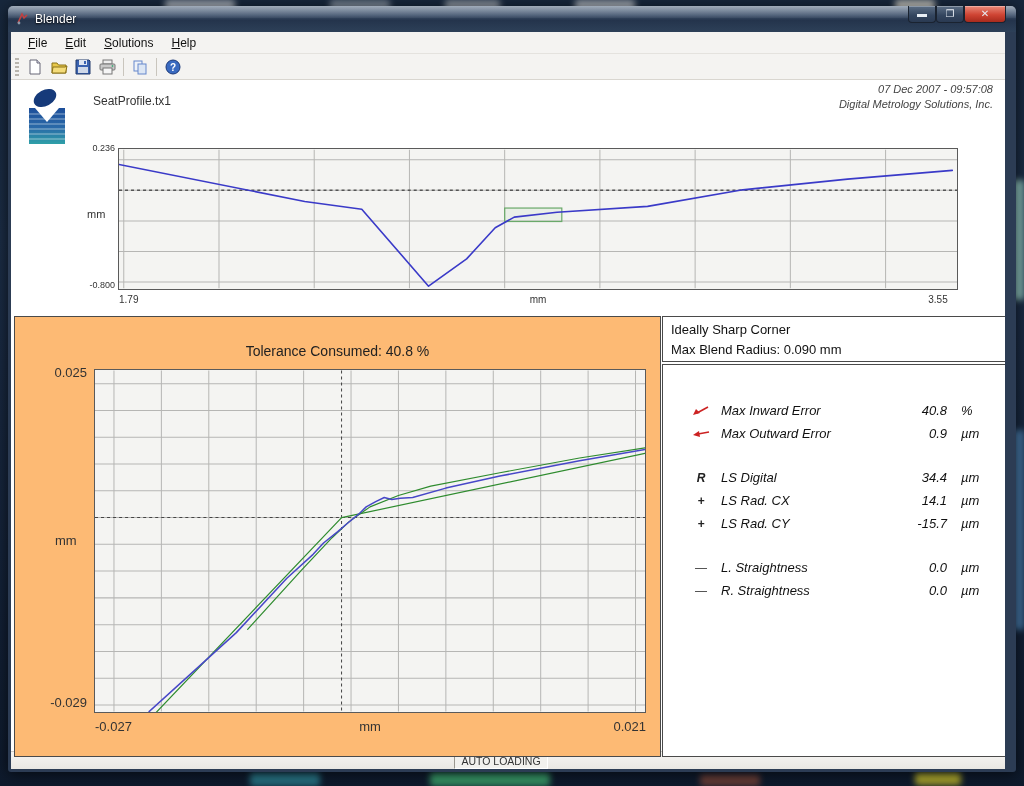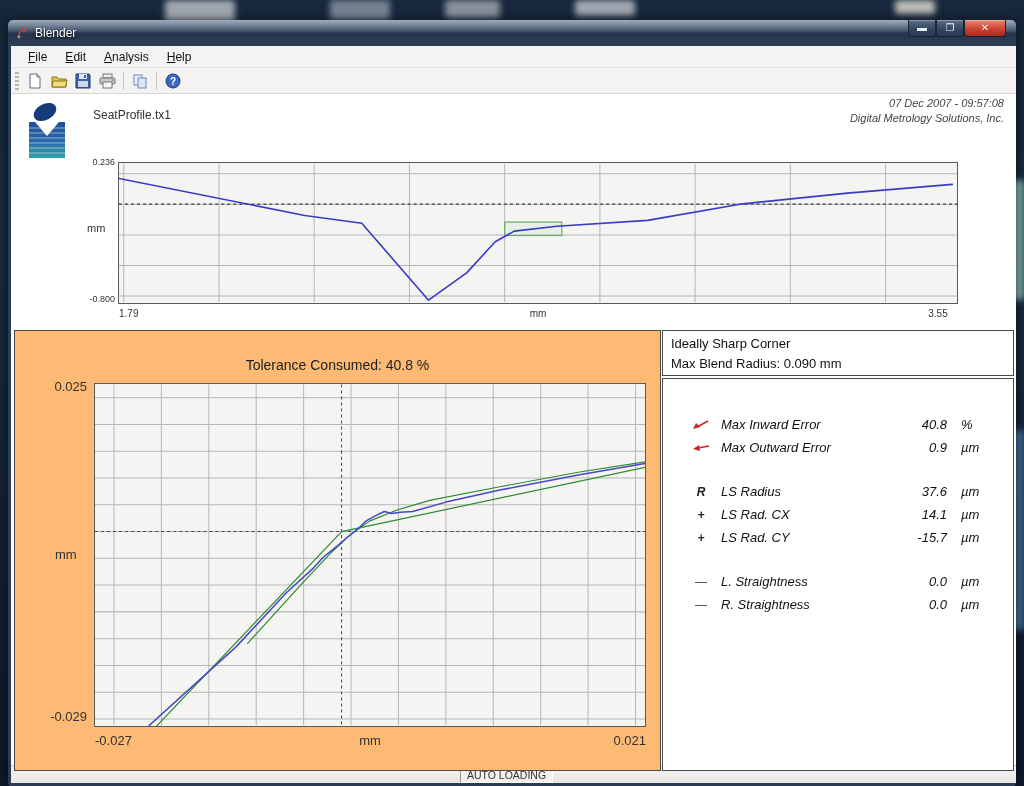--- a/index.html
+++ b/index.html
@@ -3,39 +3,39 @@
 <meta charset="utf-8">
 <style>
   html,body{margin:0;padding:0;background:#0a1422;}
   *{box-sizing:border-box;}
   #screen{position:relative;width:1024px;height:786px;overflow:hidden;
     font-family:"Liberation Sans",sans-serif;
     background:linear-gradient(180deg,#17273c 0%,#1b2c44 30%,#142238 70%,#0e1a2c 100%);}
   .blob{position:absolute;filter:blur(3px);border-radius:3px;}
 
   
-  #window{position:absolute;left:8px;top:20px;width:1008px;height:766px;
+  #window{position:absolute;left:8px;top:6px;width:1008px;height:766px;
     border-radius:6px 6px 3px 3px;
     box-shadow:0 2px 14px rgba(0,0,0,.65);
     background:#2c3c54;display:flex;flex-direction:column;}
   #titlebar{position:relative;height:26px;border-radius:5px 5px 0 0;
     background:linear-gradient(180deg,#6d7f94 0%,#3c4f6a 35%,#24344c 55%,#2d4058 100%);
     display:flex;align-items:center;color:#fff;overflow:hidden;}
   #titlebar .sheen{position:absolute;left:0;top:0;right:0;height:12px;
     background:linear-gradient(180deg,rgba(255,255,255,.35),rgba(255,255,255,.05));}
   .title-text{font-size:12px;margin-left:5px;text-shadow:0 1px 2px #000;position:relative;}
   #app-icon{width:14px;height:14px;margin-left:8px;position:relative;}
   .winbtns{position:absolute;right:10px;top:0;display:flex;}
   .winbtn{width:28px;height:17px;border:1px solid #1a2330;border-top:none;
     border-radius:0 0 4px 4px;display:flex;align-items:center;justify-content:center;
     color:#e8eef4;font-size:10px;line-height:10px;
     background:linear-gradient(180deg,#5c6e84,#33455e 60%,#2a3a52);box-shadow:inset 0 1px 0 rgba(255,255,255,.3);}
   .winbtn.close{background:linear-gradient(180deg,#e98a7a,#cf4433 55%,#a72a1c);width:42px;}
 
-  #frame{flex:1;display:flex;flex-direction:column;margin:0 0 3px 3px;background:#fff;overflow:hidden;}
+  #frame{flex:1;display:flex;flex-direction:column;margin:0 11px 3px 3px;background:#fff;overflow:hidden;}
 
   #menubar{height:22px;background:#f4f3f1;display:flex;align-items:center;
     padding-left:10px;font-size:12px;color:#111;border-bottom:1px solid #e4e2de;}
   .menu-item{display:inline-block;padding:2px 7px;margin-right:4px;}
   .menu-item::first-letter{text-decoration:underline;}
 
   #toolbar{height:26px;background:#f4f3f1;display:flex;align-items:center;
     border-bottom:1px solid #d9d6d0;padding-left:2px;}
   .grip{width:4px;height:18px;margin:0 4px 0 2px;
     background:repeating-linear-gradient(180deg,#b9b5ad 0 2px,transparent 2px 4px);}
@@ -114,21 +114,21 @@
         <div class="winbtn">▬</div>
         <div class="winbtn">❐</div>
         <div class="winbtn close">✕</div>
       </div>
     </div>
 
     <div id="frame">
       <div id="menubar">
         <span class="menu-item">File</span>
         <span class="menu-item">Edit</span>
-        <span class="menu-item">Analysis</span>
+        <span class="menu-item">Solutions</span>
         <span class="menu-item">Help</span>
       </div>
 
       <div id="toolbar">
         <div class="grip"></div>
         <div class="tbtn">
           <svg width="16" height="16" viewBox="0 0 16 16">
               <path d="M3 1 h7 l3 3 v11 h-10 z" fill="#fff" stroke="#667"></path>
               <path d="M10 1 v3 h3" fill="#dde" stroke="#667"></path>
             </svg>
@@ -298,22 +298,22 @@
                     <polygon points="1,7 8,9 7,3" fill="#c22"></polygon>
                   </svg>
               </span>
               <span class="slabel">Max Outward Error</span>
               <span class="svalue">0.9</span>
               <span class="sunit">µm</span>
             </div>
             <div class="sgap"></div>
             <div class="srow">
               <span class="sicon">R</span>
-              <span class="slabel">LS Radius</span>
-              <span class="svalue">37.6</span>
+              <span class="slabel">LS Digital</span>
+              <span class="svalue">34.4</span>
               <span class="sunit">µm</span>
             </div>
             <div class="srow">
               <span class="sicon">+</span>
               <span class="slabel">LS Rad. CX</span>
               <span class="svalue">14.1</span>
               <span class="sunit">µm</span>
             </div>
             <div class="srow">
               <span class="sicon">+</span>

